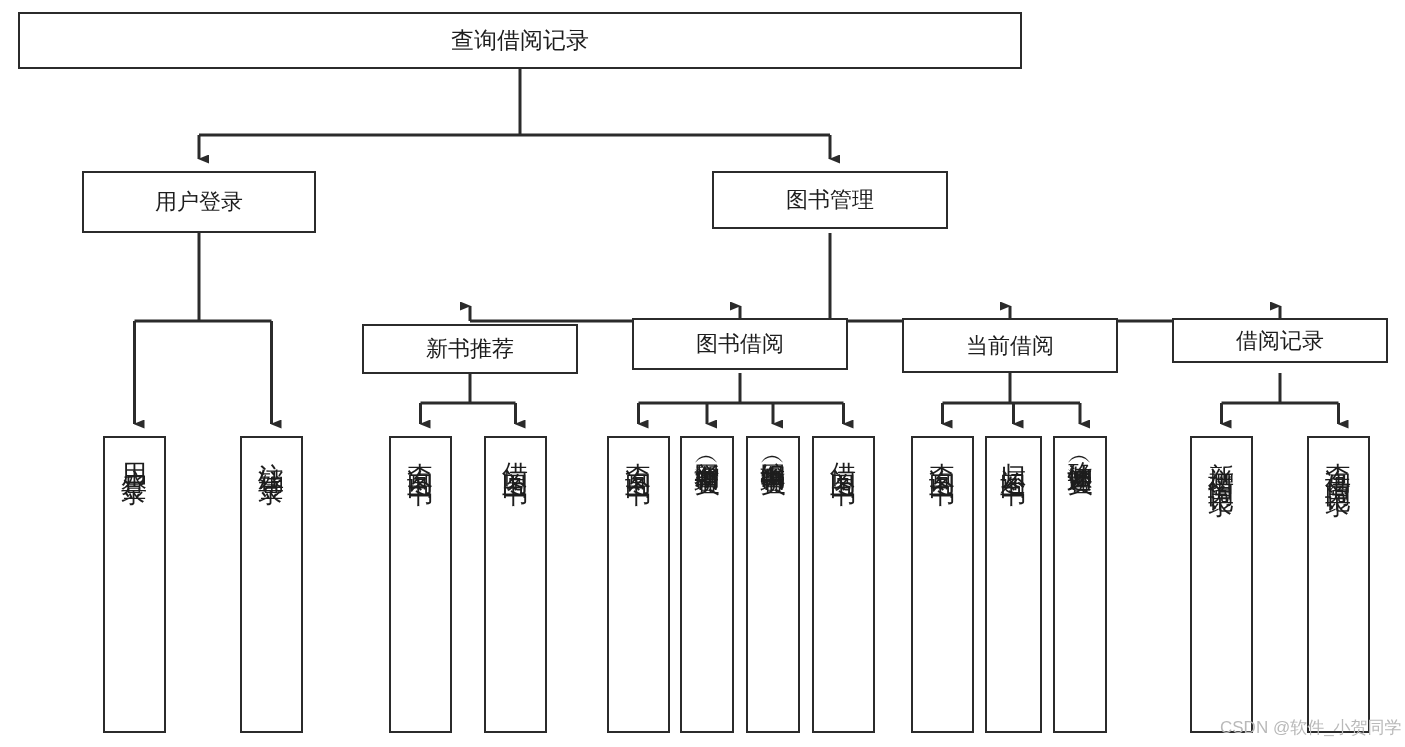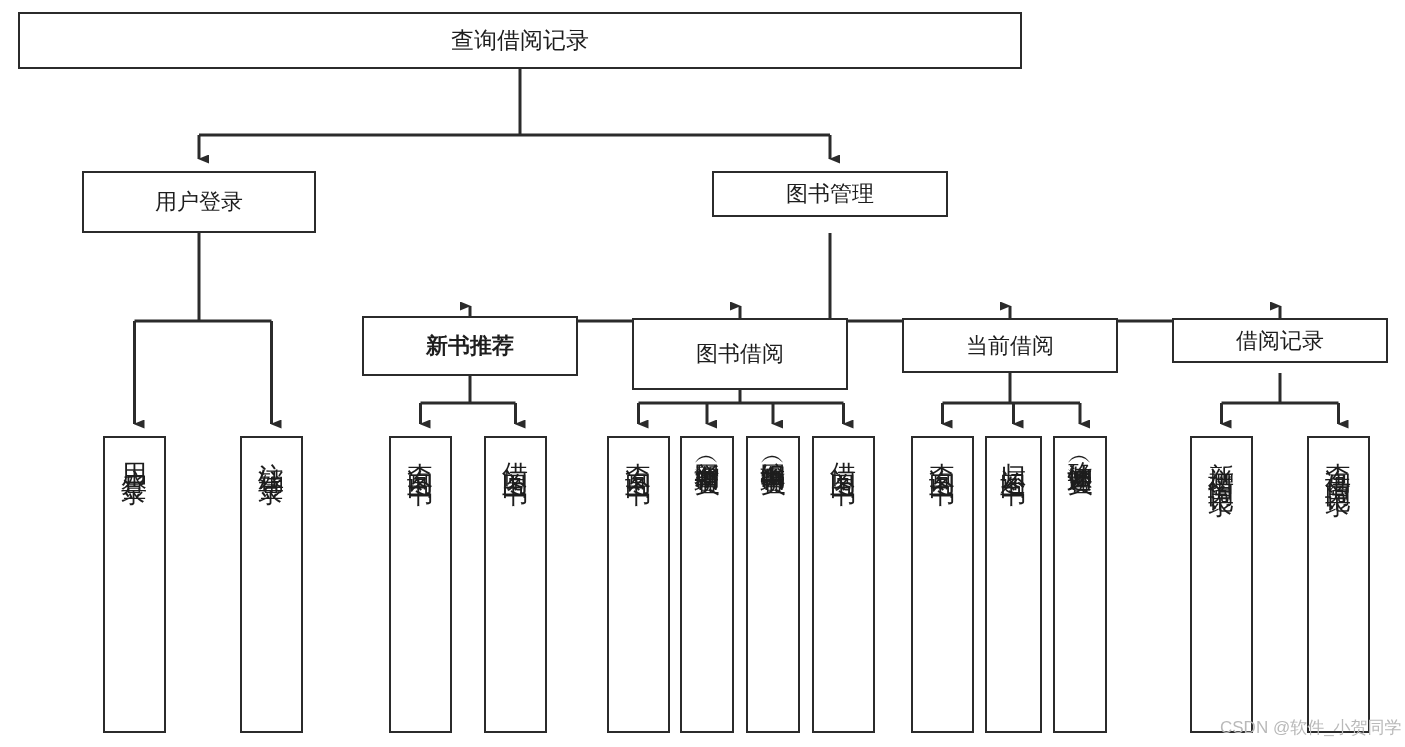--- a/index.html
+++ b/index.html
@@ -119,27 +119,27 @@
       </g>
   </svg>
 
   <div id="nodes-layer">
       <div class="node-box level-0" style="left: 18px; top: 12px; width: 1004px; height: 57px;">
         <span class="node-label">查询借阅记录</span>
       </div>
       <div class="node-box level-1" style="left: 82px; top: 171px; width: 234px; height: 62px;">
         <span class="node-label">用户登录</span>
       </div>
-      <div class="node-box level-1" style="left: 712px; top: 171px; width: 236px; height: 46px;">
+      <div class="node-box level-1" style="left: 712px; top: 171px; width: 236px; height: 58px;">
         <span class="node-label">图书管理</span>
       </div>
-      <div class="node-box level-2" style="left: 362px; top: 316px; width: 216px; height: 60px; font-weight: bold;">
+      <div class="node-box level-2" style="left: 362px; top: 324px; width: 216px; height: 50px;">
         <span class="node-label">新书推荐</span>
       </div>
-      <div class="node-box level-2" style="left: 632px; top: 318px; width: 216px; height: 72px;">
+      <div class="node-box level-2" style="left: 632px; top: 318px; width: 216px; height: 52px;">
         <span class="node-label">图书借阅</span>
       </div>
       <div class="node-box level-2" style="left: 902px; top: 318px; width: 216px; height: 55px;">
         <span class="node-label">当前借阅</span>
       </div>
       <div class="node-box level-2" style="left: 1172px; top: 318px; width: 216px; height: 45px;">
         <span class="node-label">借阅记录</span>
       </div>
       <div class="node-box level-3 leaf" style="left: 103px; top: 436px; width: 63px; height: 297px;">
         <span class="node-label">用户登录</span>

